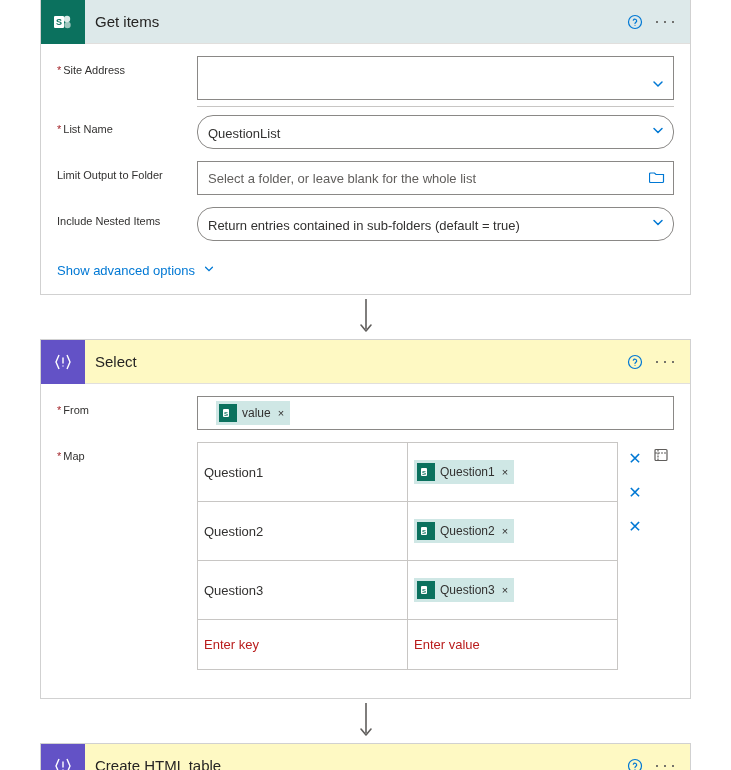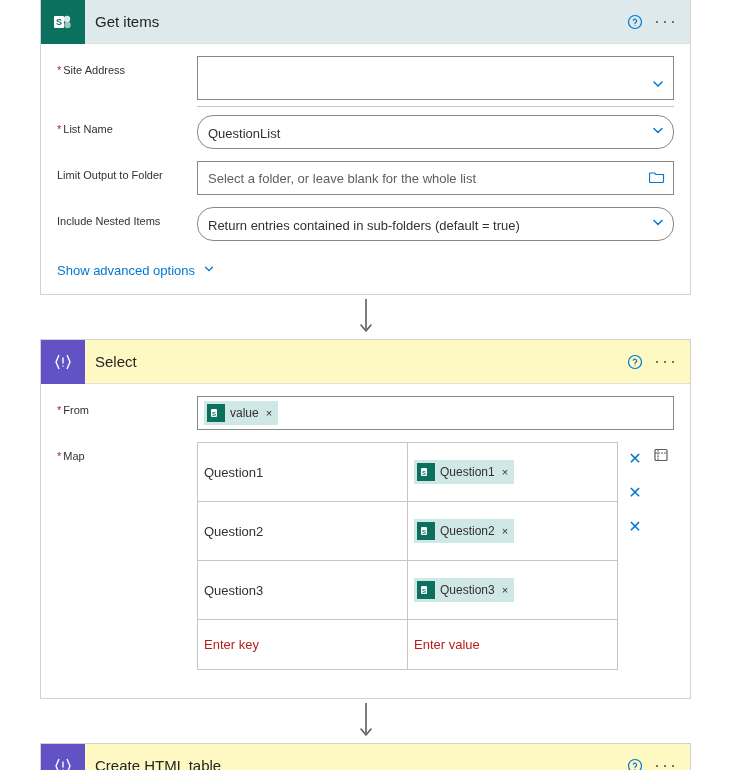--- a/index.html
+++ b/index.html
@@ -87,21 +87,21 @@
     .connector {
       display:flex; justify-content:center; align-items:center;
       height: 44px;
     }
     .connector svg { color: #605e5c; }
 
     .token-input {
       width:100%;
       border: 1px solid #8a8886;
       min-height: 34px;
-      padding: 4px 6px;
+      padding: 4px 18px;
       display:flex;
       align-items:flex-start;
       gap:4px;
       flex-wrap:wrap;
     }
     .token {
       display:inline-flex;
       align-items:center;
       background: #cfe7e5;
       padding: 3px 6px 3px 3px;

